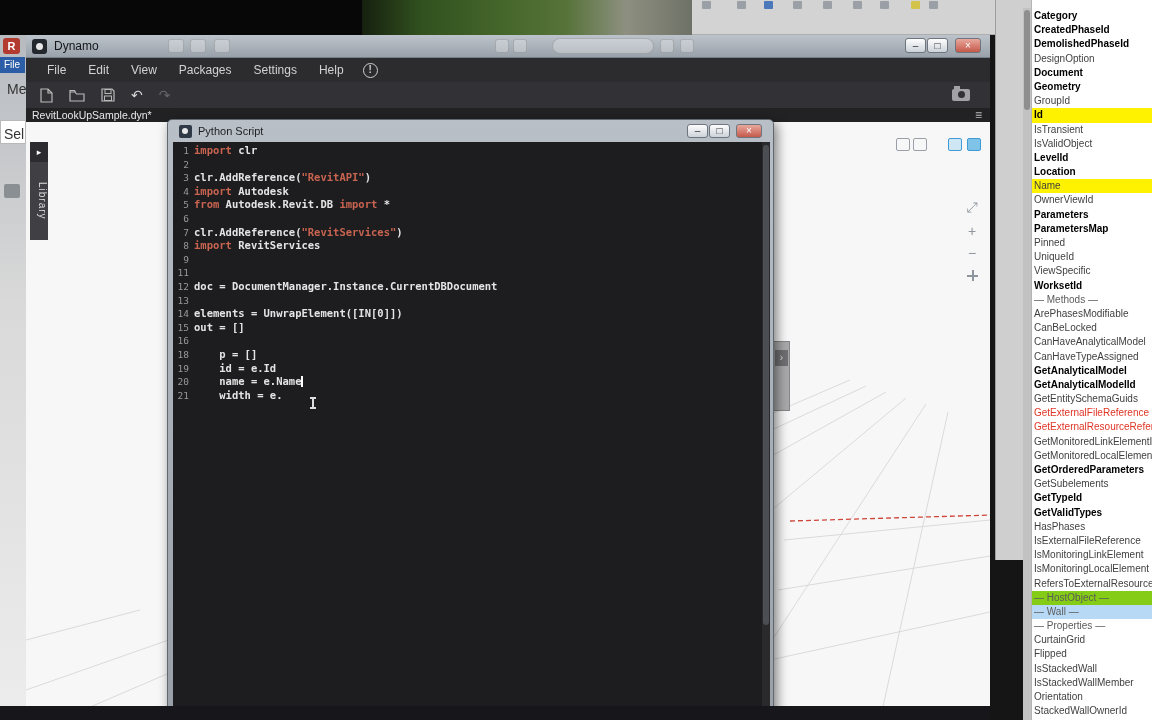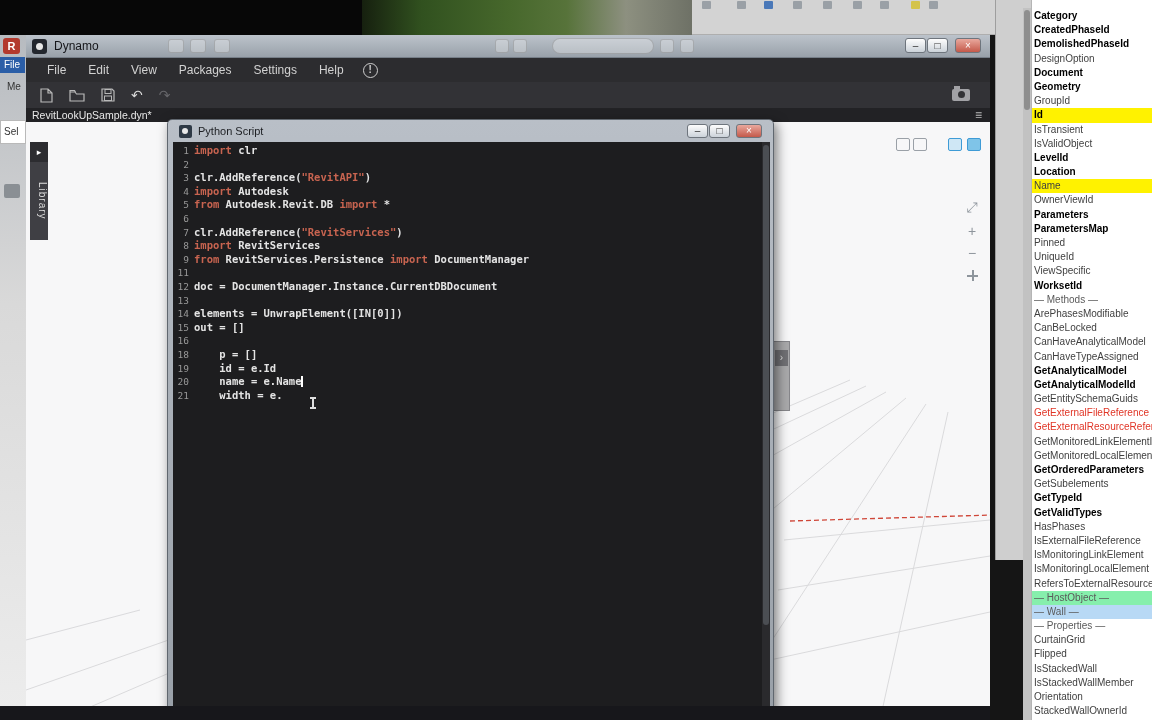--- a/index.html
+++ b/index.html
@@ -14,21 +14,21 @@
     background:linear-gradient(90deg,#16200f 0%,#31511f 18%,#47682c 45%,#57733a 62%,#8d9080 80%,#6e7166 100%); }
   .top-gray  { left:692px; top:0; width:303px; height:35px; background:#d3d3d3; border-bottom:1px solid #aeaeae; }
   .mini-ico { position:absolute; top:1px; width:9px; height:8px; background:#9aa0a6; border-radius:1px; }
 
   
   .sliver { left:0; top:35px; width:26px; height:673px; background:linear-gradient(#b7bbc0,#d9d9d9 40%,#ececec); }
   .revit-icon { left:3px; top:38px; width:17px; height:16px; background:#b33a2e; border-radius:3px;
     color:#fff; font-size:11px; font-weight:bold; text-align:center; line-height:16px; }
   .file-tab { left:0; top:57px; width:25px; height:16px; background:#2b5ea7; color:#fff;
     font-size:10px; line-height:16px; padding-left:4px; overflow:hidden; white-space:nowrap; }
-  .frag-label { color:#333; font-size:10px; white-space:nowrap; overflow:hidden; }
+  .frag-label { color:#333; font-size:14px; white-space:nowrap; overflow:hidden; }
   .frag-box { left:0; top:120px; width:26px; height:24px; background:#fff; border:1px solid #b9b9b9; overflow:hidden; }
   .frag-icon { left:4px; top:184px; width:16px; height:14px; background:#8a8f94; border-radius:2px; }
 
   
   .dyn { left:26px; top:35px; width:964px; height:685px; z-index:10; }
   .dyn-titlebar { left:0; top:0; width:964px; height:23px;
     background:linear-gradient(#bcc3cb,#99a1aa); border-bottom:1px solid #767e88; }
   .dyn-app-icon { left:6px; top:4px; width:15px; height:15px; background:#23272e; border-radius:3px; }
   .dyn-app-icon::after { content:""; position:absolute; left:4px; top:4px; width:7px; height:7px;
     border-radius:50%; background:#e8e8e8; }
@@ -280,21 +280,20 @@
           <div class="cl">
             <span class="ln">7</span>
             <span class="ct"><span class="sg-p">clr.AddReference(</span><span class="sg-s">"RevitServices"</span><span class="sg-p">)</span></span>
           </div>
           <div class="cl">
             <span class="ln">8</span>
             <span class="ct"><span class="sg-k">import</span><span class="sg-p"> RevitServices</span></span>
           </div>
           <div class="cl">
             <span class="ln">9</span>
-            <span class="ct"><span class="sg-k">from</span><span class="sg-p"> RevitServices.Persistence </span><span class="sg-k">import</span><span class="sg-p"> DocumentManager</span></span>
           </div>
           <div class="cl">
             <span class="ln">11</span>
             <span class="ct"></span>
           </div>
           <div class="cl">
             <span class="ln">12</span>
             <span class="ct"><span class="sg-p">doc = DocumentManager.Instance.CurrentDBDocument</span></span>
           </div>
           <div class="cl">
@@ -381,21 +380,21 @@
         <div class="mrow s-n">GetMonitoredLocalElementIds</div>
         <div class="mrow s-b">GetOrderedParameters</div>
         <div class="mrow s-n">GetSubelements</div>
         <div class="mrow s-b">GetTypeId</div>
         <div class="mrow s-b">GetValidTypes</div>
         <div class="mrow s-n">HasPhases</div>
         <div class="mrow s-n">IsExternalFileReference</div>
         <div class="mrow s-n">IsMonitoringLinkElement</div>
         <div class="mrow s-n">IsMonitoringLocalElement</div>
         <div class="mrow s-n">RefersToExternalResourceReferences</div>
-        <div class="mrow s-d" style="background: #86efac;">— HostObject —</div>
+        <div class="mrow s-d" style="background: #84cc16;">— HostObject —</div>
         <div class="mrow s-d" style="background: rgb(184, 217, 245);">— Wall —</div>
         <div class="mrow s-d">— Properties —</div>
         <div class="mrow s-n">CurtainGrid</div>
         <div class="mrow s-n">Flipped</div>
         <div class="mrow s-n">IsStackedWall</div>
         <div class="mrow s-n">IsStackedWallMember</div>
         <div class="mrow s-n">Orientation</div>
         <div class="mrow s-n">StackedWallOwnerId</div>
       </div>
   </div>

